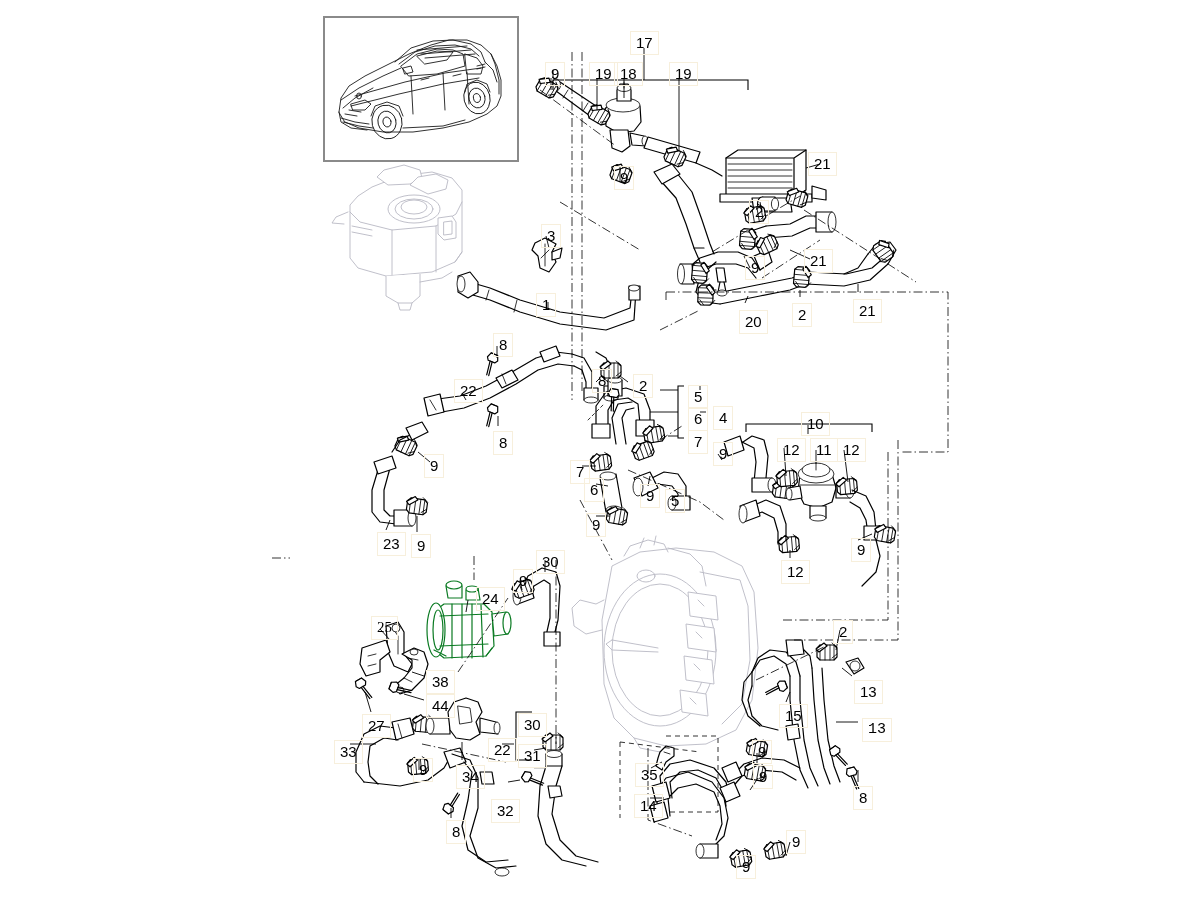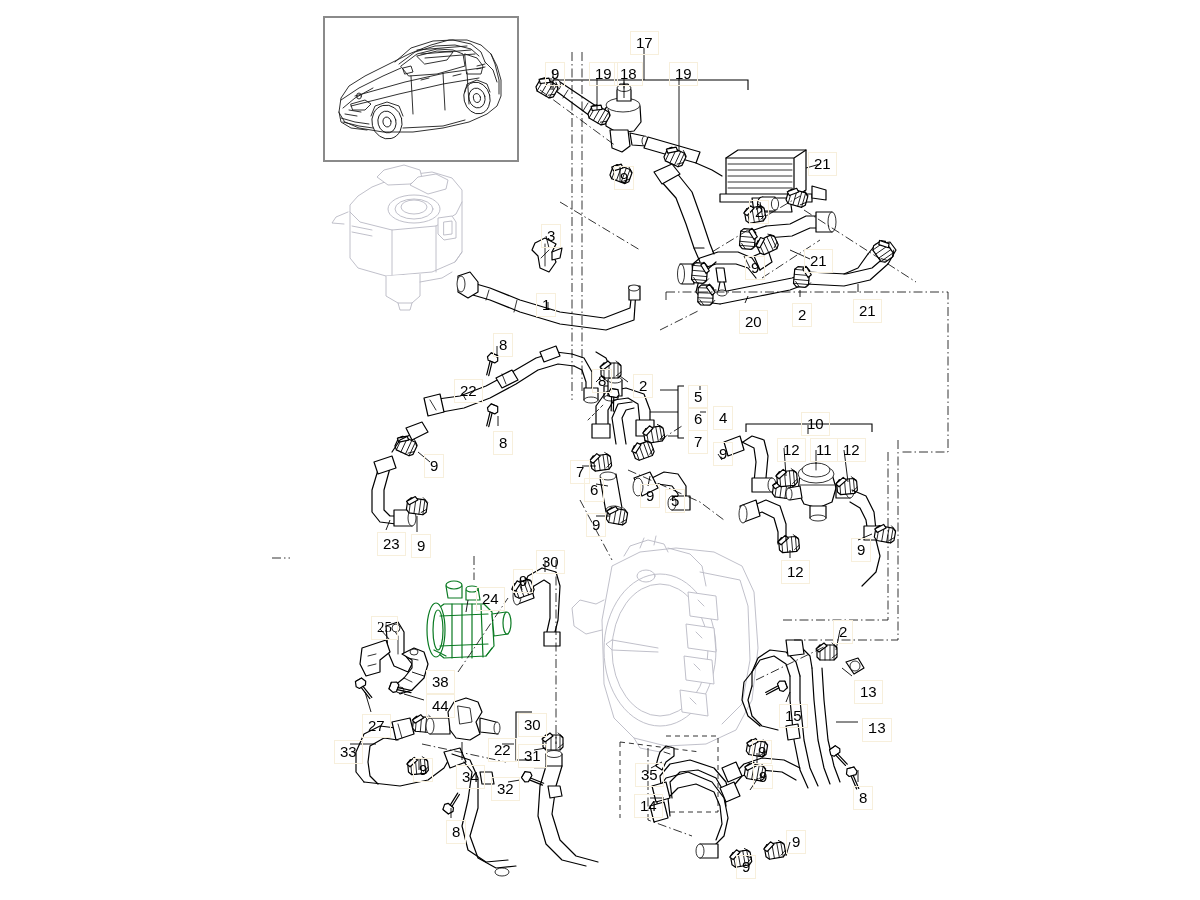--- a/index.html
+++ b/index.html
@@ -733,21 +733,21 @@
       <div class="callout" style="left: 426px; top: 694px;">44</div>
       <div class="callout" style="left: 779px; top: 704px;">15</div>
       <div class="callout" style="left: 362px; top: 714px;">27</div>
       <div class="callout" style="left: 862px; top: 718px; font-family: Liberation Mono, monospace;">13</div>
       <div class="callout" style="left: 518px; top: 713px;">30</div>
       <div class="callout" style="left: 488px; top: 738px;">22</div>
       <div class="callout" style="left: 518px; top: 744px;">31</div>
       <div class="callout" style="left: 334px; top: 740px;">33</div>
       <div class="callout" style="left: 413px; top: 758px;">9</div>
       <div class="callout" style="left: 456px; top: 765px;">34</div>
-      <div class="callout" style="left: 491px; top: 777px;">32</div>
+      <div class="callout" style="left: 491px; top: 799px;">32</div>
       <div class="callout" style="left: 635px; top: 763px;">35</div>
       <div class="callout" style="left: 752px; top: 740px;">9</div>
       <div class="callout" style="left: 753px; top: 765px;">9</div>
       <div class="callout" style="left: 853px; top: 786px;">8</div>
       <div class="callout" style="left: 634px; top: 794px;">14</div>
       <div class="callout" style="left: 446px; top: 820px;">8</div>
       <div class="callout" style="left: 786px; top: 830px;">9</div>
       <div class="callout" style="left: 736px; top: 855px;">9</div>
     </div>
 

